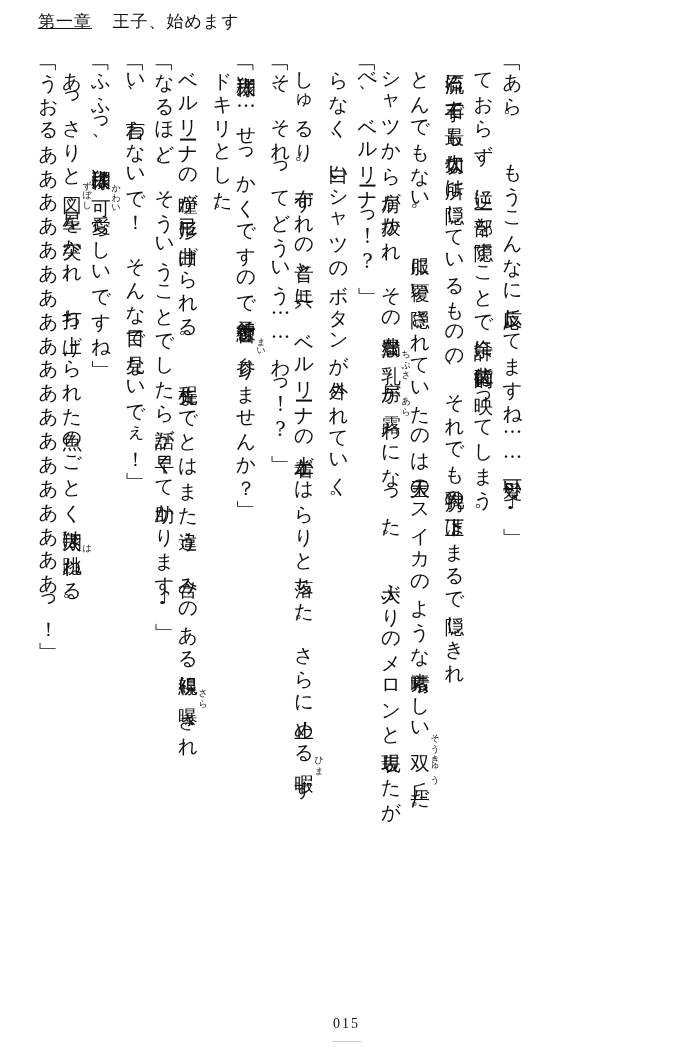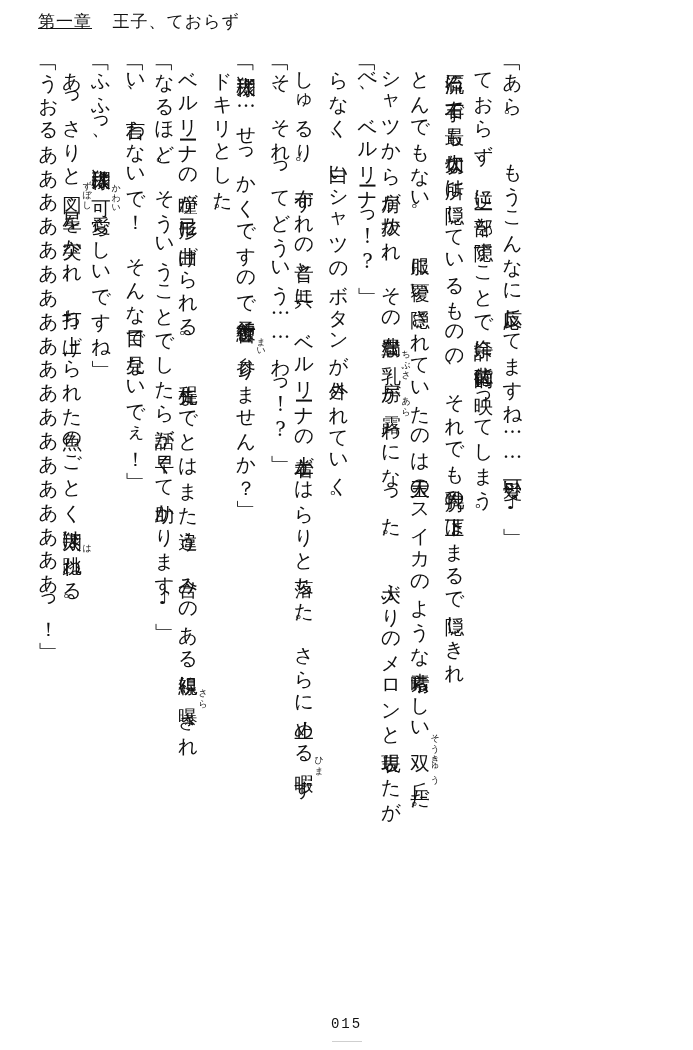--- a/index.html
+++ b/index.html
@@ -71,40 +71,40 @@
 
   
   .folio {
     position: absolute;
     bottom: 18px;
     left: 0;
     width: 100%;
     text-align: center;
     font-size: 14px;
     letter-spacing: 2px;
-    font-family: Liberation Mono, monospace;
+    font-family: Liberation Serif, serif;
   }
   .folio-line {
     position: absolute;
     bottom: 8px;
     left: 50%;
     width: 30px;
     height: 1px;
     background: #cfcfcf;
     transform: translateX(-50%);
   }
 </style>
 </head>
 <body>
 
 <div class="page">
 
   <div class="header">
     <span class="chap-num">第一章</span>
-    <span>王子、ておらず</span>
+    <span>王子、始めます</span>
   </div>
 
   <div class="body-area">
     <div class="vcols">
 
       <div class="vcol">
         「うおるあああああああああああああああああああっ！」
       </div>
 
       <div class="vcol">

